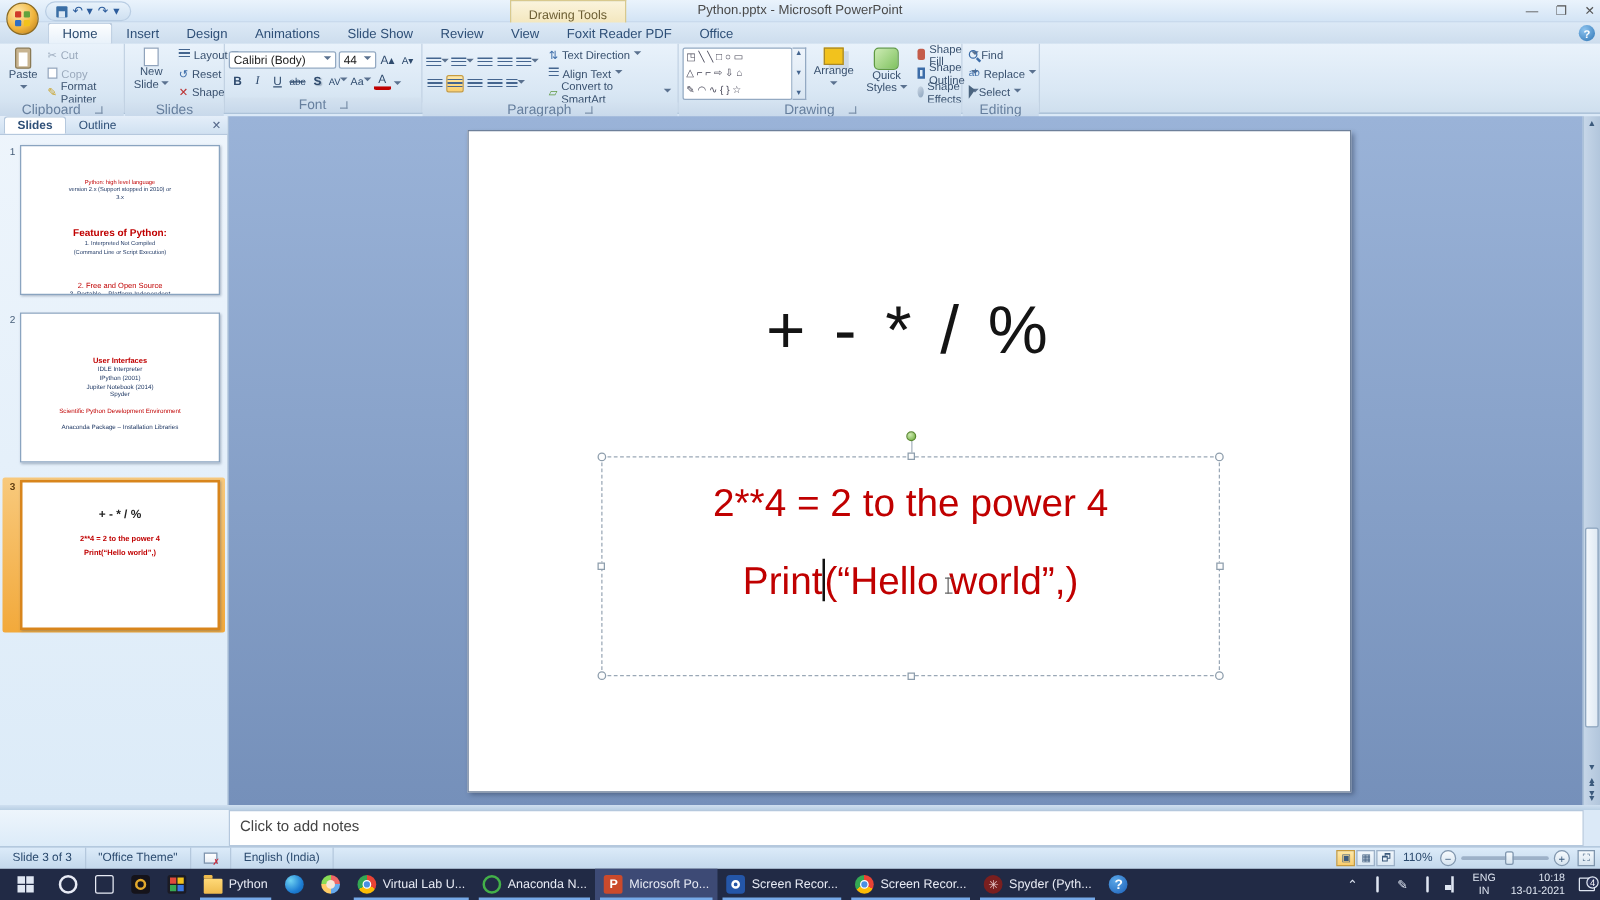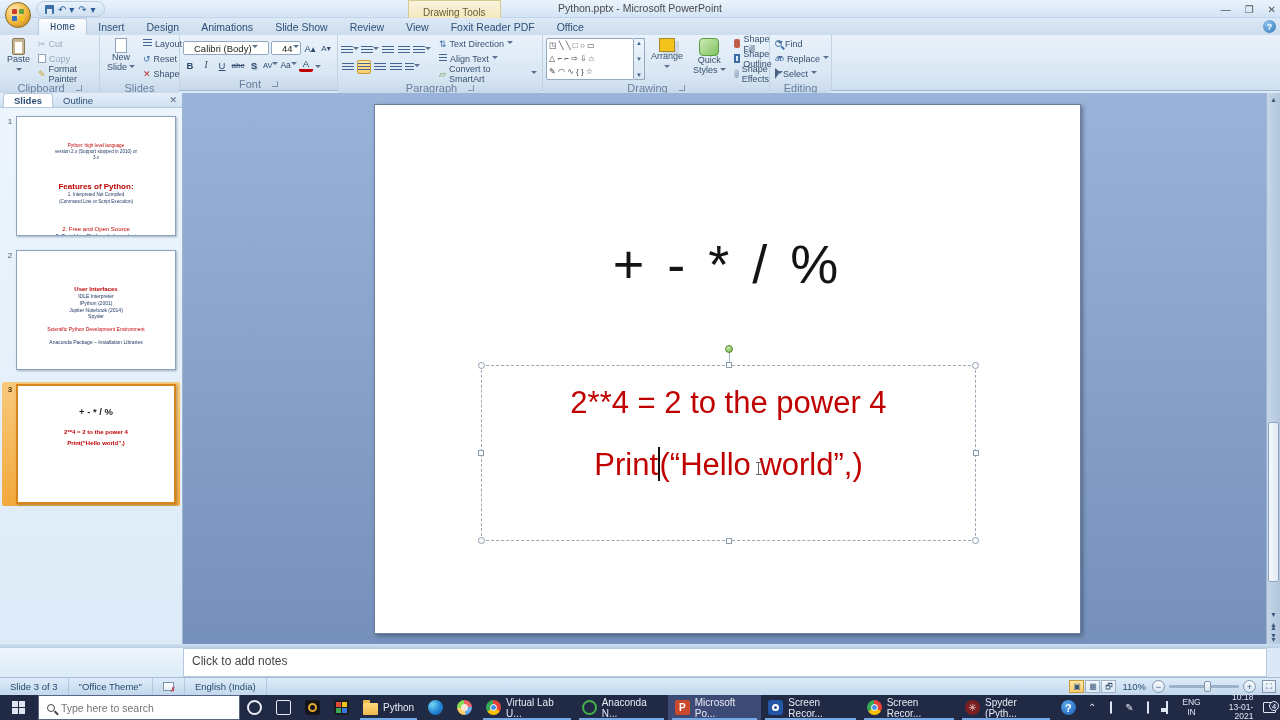--- a/index.html
+++ b/index.html
@@ -25,42 +25,42 @@
     background:linear-gradient(#fbf4dd,#f1e3b4); border:1px solid #d8c98e; border-bottom:none;
     font-size:10px; color:#6b5d32; display:flex; align-items:center; }
   .win-title { position:absolute; left:0; right:0; top:2px; text-align:center; font-size:10.5px; color:#4a4a4a; }
   .win-controls { position:absolute; right:4px; top:0; height:18px; display:flex; gap:14px; align-items:center; z-index:40; }
   .win-controls span { font-size:10px; color:#555; }
 
   
   .tabrow { position:absolute; top:18px; left:0; width:1280px; height:17px;
     background:linear-gradient(#dce9f6,#cddded); display:flex; align-items:flex-end; padding-left:38px; }
   .rtab { padding:2px 11px; font-size:10.5px; color:#2e4f77; border-radius:3px 3px 0 0; cursor:default; }
-  .rtab.active { background:linear-gradient(#fdfeff,#e8f1fa); border:1px solid #b9cade; border-bottom:none; color:#2b4a6e;font-family:Liberation Mono, monospace; }
+  .rtab.active { background:linear-gradient(#fdfeff,#e8f1fa); border:1px solid #b9cade; border-bottom:none; color:#2b4a6e; }
   .help-btn { position:absolute; right:4px; top:20px; width:13px; height:13px; border-radius:50%;
     background:radial-gradient(circle at 35% 30%, #8ec4ef, #2d74b5); color:#fff; font-size:9px; font-weight:bold;
     display:flex; align-items:center; justify-content:center; }
 
   
   .ribbon { position:absolute; top:35px; left:0; width:1280px; height:56px;
     background:linear-gradient(#e9f2fb,#d9e7f4 70%, #cfdfee); border-bottom:1px solid #9fb6d0; display:flex; }
   .rgroup { height:100%; border-right:1px solid #c2d2e3; display:flex; flex-direction:column; }
   .rg-content { flex:1; display:flex; align-items:center; padding:2px 3px; gap:2px; }
   .rg-label { height:12px; font-size:11px; color:#667f9e; text-align:center;
     background:linear-gradient(#d4e2f0,#c7d8ea); display:flex; align-items:center; justify-content:center; gap:11px; }
   .dlg { width:6px; height:6px; border-right:1px solid #7e93ac; border-bottom:1px solid #7e93ac; display:inline-block; }
   .bigbtn { height:100%; display:flex; flex-direction:column; align-items:center; justify-content:flex-start;
     padding:1px 4px; border-radius:3px; font-size:9px; color:#38506e; text-align:center; line-height:1.1; }
   .smallcol { display:flex; flex-direction:column; justify-content:center; gap:2px; height:100%; }
   .sbtn { display:flex; align-items:center; gap:3px; font-size:9px; color:#38506e; padding:0 2px; height:13px; border-radius:2px; }
   .sbtn.disabled { color:#9aa9bc; }
   .fontrows { display:flex; flex-direction:column; gap:3px; }
   .frow { display:flex; align-items:center; gap:2px; }
   .combo { background:#fff; border:1px solid #93a9c2; border-radius:2px; font-size:9.5px; color:#222;
-    display:flex; align-items:center; justify-content:space-between; padding:0 10px; height:14px; }
+    display:flex; align-items:center; justify-content:space-between; padding:0 3px; height:14px; }
   .tbtn { min-width:14px; height:14px; border-radius:2px; display:flex; align-items:center; justify-content:center;
     font-size:9.5px; color:#2f4b6e; }
   .tbtn.active { background:linear-gradient(#ffe8a6,#fbce6d); border:1px solid #c79b3e; }
   .caret-d { width:0; height:0; border:3px solid transparent; border-top:3.5px solid #5a718f; margin-top:3px; }
   .clip-icon { width:13px; height:17px; background:#c8b490; border:1px solid #8a7a55; border-radius:2px; position:relative; }
   .clip-icon::after { content:""; position:absolute; left:2px; top:3px; width:7px; height:11px; background:#fff; }
   .page-icon { width:12px; height:15px; background:#fff; border:1px solid #8fa3bc; }
   .stripes { width:12px; height:9px; background:repeating-linear-gradient(to bottom,#44658f 0 1px,transparent 1px 3px); }
   .quickstyle { width:20px; height:18px; border-radius:4px; background:linear-gradient(135deg,#cdebb4,#7fc25f); border:1px solid #5f9a43; }
   .shape-gallery { width:88px; height:42px; background:#fff; border:1px solid #93a9c2; border-radius:2px;
@@ -594,24 +594,20 @@
 
 <div class="taskbar">
   <div class="tb-start">
     <div class="winlogo">
         <span></span>
         <span></span>
         <span></span>
         <span></span>
       </div>
   </div>
-  <div class="tb-search">
-    <span class="s-mag"></span>
-    <input placeholder="Type here to search" style="">
-  </div>
   <div class="tb-item">
       <span class="ticon i-cortana"></span>
     </div>
   <div class="tb-item">
       <span class="ticon i-taskview"></span>
     </div>
   <div class="tb-item">
       <span class="ticon i-media"></span>
     </div>
   <div class="tb-item">

